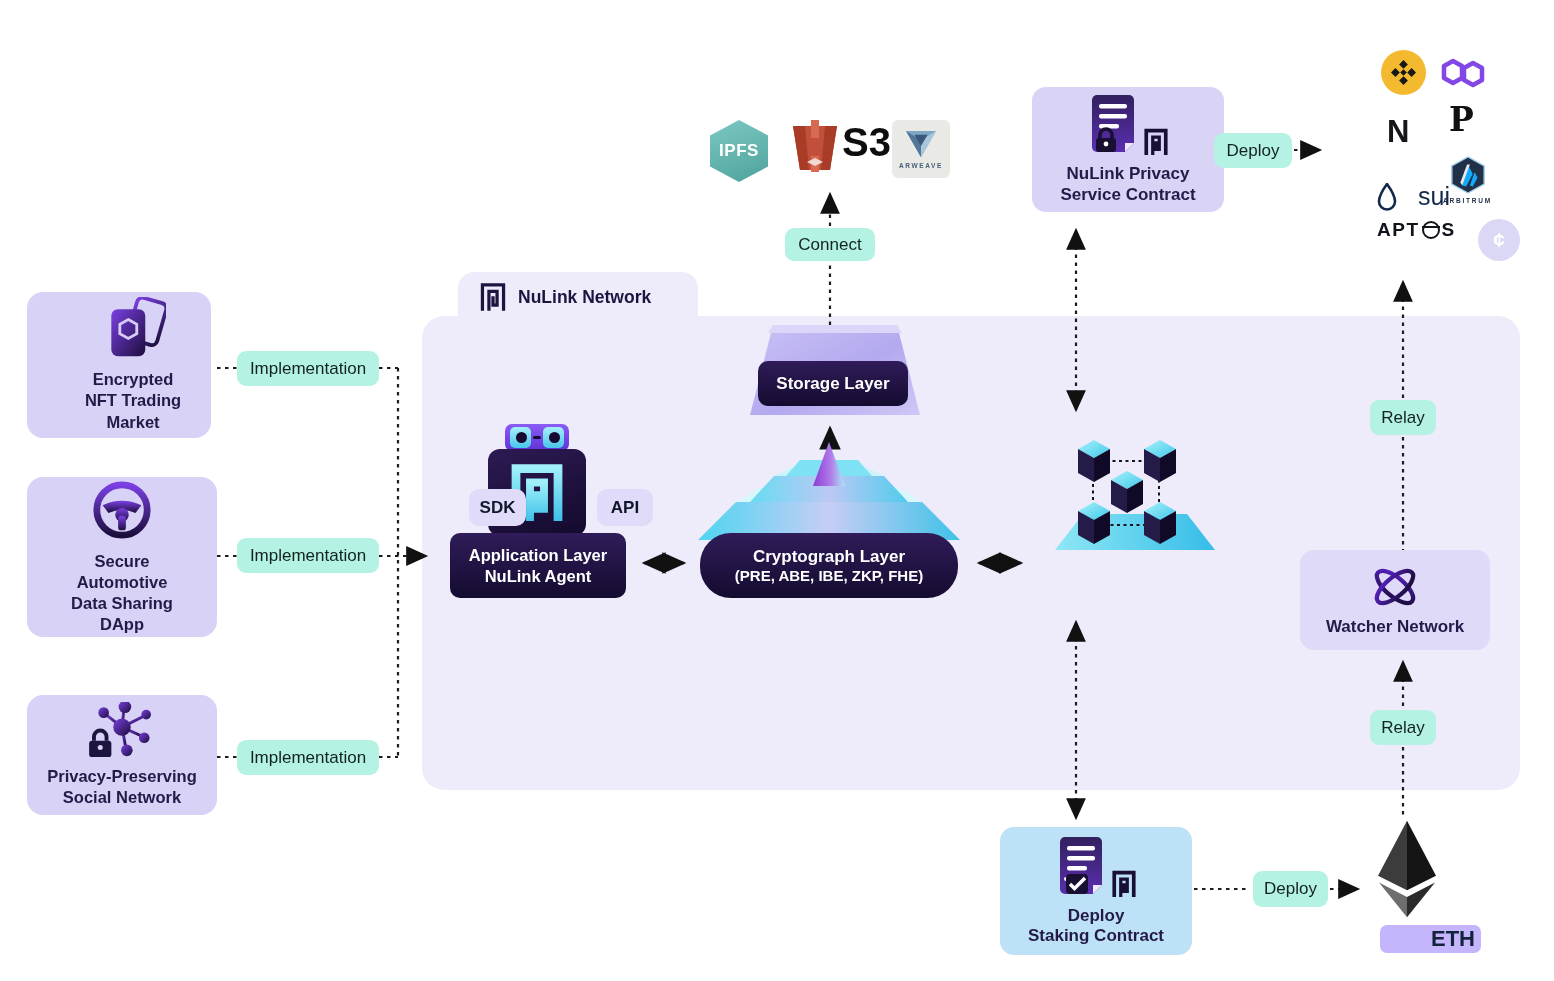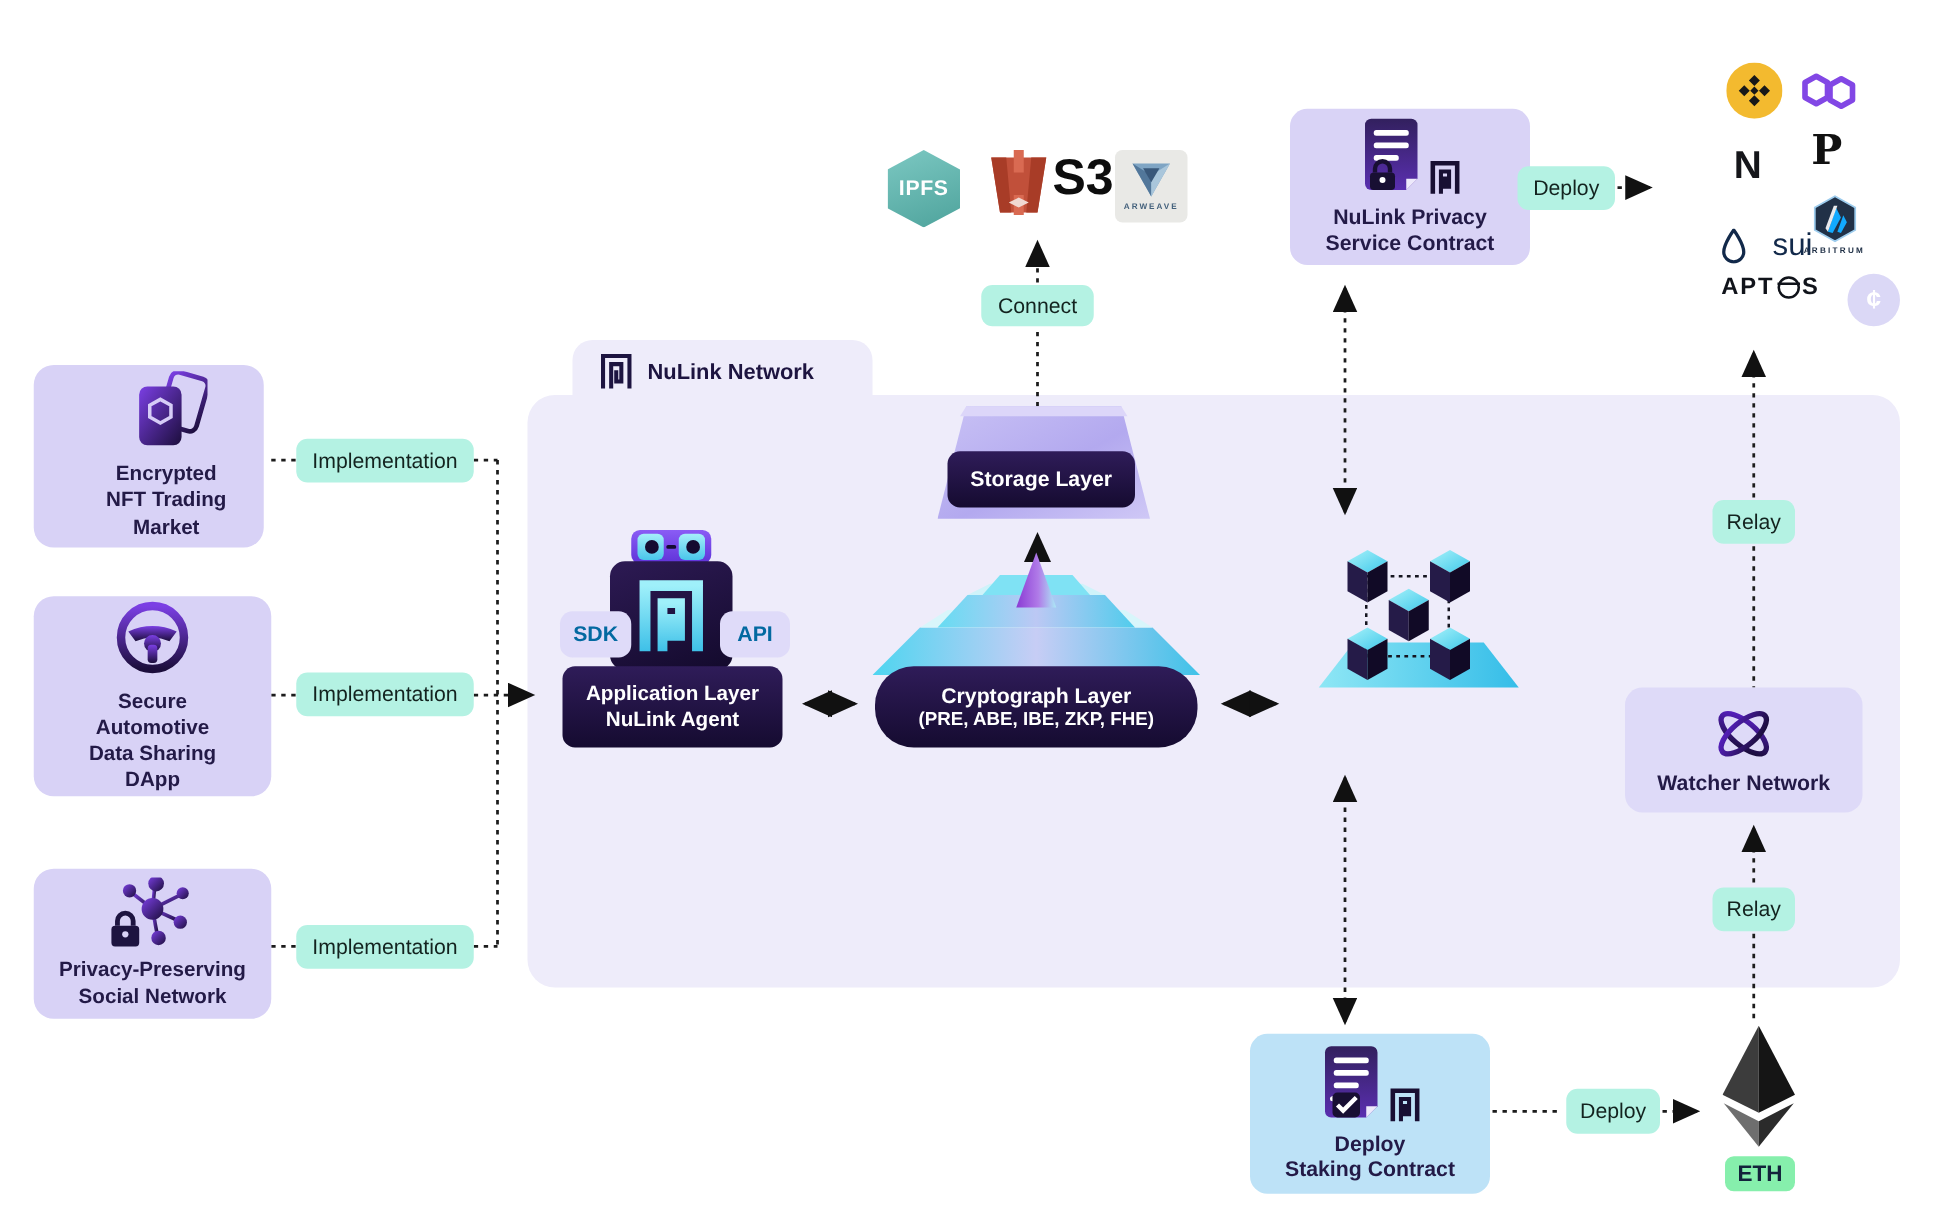--- a/index.html
+++ b/index.html
@@ -5,38 +5,38 @@
   html,body{margin:0;padding:0;background:#ffffff;}
   body{font-family:"Liberation Sans",sans-serif;}
   #canvas{position:relative;width:1554px;height:981px;background:#ffffff;overflow:hidden;}
   .abs{position:absolute;}
   .node{background:#D8D2F6;border-radius:16px;display:flex;flex-direction:column;align-items:center;justify-content:center;gap:10px;}
   .node-title{font-weight:700;color:#231A47;font-size:16.5px;line-height:1.28;text-align:center;}
   .pill{background:#B4F2E3;border-radius:9px;display:flex;align-items:center;justify-content:center;
         font-size:17px;color:#13231F;font-weight:500;}
   .dark-label{background:linear-gradient(180deg,#2F1C59 0%,#150B30 100%);border-radius:10px;color:#ffffff;
         display:flex;flex-direction:column;align-items:center;justify-content:center;font-weight:700;line-height:1.25;}
-  .side-pill{background:#DFDBF9;border-radius:10px;font-weight:700;color:#0369a1;display:flex;
-        align-items:center;justify-content:center;font-size:17px;}
+  .side-pill{background:#DFDBF9;border-radius:10px;font-weight:700;color:#0f172a;display:flex;
+        align-items:center;justify-content:center;font-size:17px;margin-left:21px;}
   .container{background:#EEECFA;border-radius:22px;}
   .tab{background:#EEECFA;border-radius:16px 16px 0 0;display:flex;align-items:center;gap:12px;padding-left:22px;}
   .tab-title{font-weight:700;font-size:17.5px;color:#1D1440;}
   .contract{border-radius:14px;display:flex;flex-direction:column;align-items:center;justify-content:center;gap:8px;}
   .contract .node-title{font-size:17px;line-height:1.2;}
   .icon-row{display:flex;align-items:flex-end;gap:5px;}
   .hex{width:58px;height:62px;background:linear-gradient(160deg,#7CC8C2 0%,#4EA39C 100%);
        clip-path:polygon(50% 0,100% 25%,100% 75%,50% 100%,0 75%,0 25%);
        display:flex;align-items:center;justify-content:center;}
   .hex span{color:#fff;font-weight:700;font-size:17px;letter-spacing:.5px;}
   .s3-text{font-size:40px;font-weight:700;color:#0d0d0d;}
   .arweave{width:58px;height:58px;background:#E9E9E6;border-radius:6px;display:flex;flex-direction:column;
        align-items:center;justify-content:center;gap:3px;}
   .arweave span{font-size:6.5px;letter-spacing:1.6px;color:#44617C;font-weight:700;}
-  .eth-label{background:#86efac;border-radius:7px;display:flex;align-items:center;justify-content:center;
-       font-weight:600;font-size:18px;color:#13233B;}
+  .eth-label{background:#c4b5fd;border-radius:7px;display:flex;align-items:center;justify-content:center;
+       font-weight:600;font-size:22px;color:#13233B;padding-left:45px;}
   .sui-wrap{display:flex;align-items:center;gap:21px;margin-top:12px;}
   .sui-wrap span{font-size:25px;color:#12294A;font-weight:500;}
   .arb-wrap{display:flex;flex-direction:column;align-items:center;gap:3px;}
   .arb-wrap span{font-size:6.5px;letter-spacing:1.8px;color:#213147;font-weight:700;}
   .aptos{display:flex;align-items:center;gap:1px;font-weight:600;font-size:19px;letter-spacing:1.5px;color:#10131A;}
   .aptos-o{display:inline-block;width:14px;height:14px;border:2.6px solid #10131A;border-radius:50%;position:relative;margin:0 1px;}
   .aptos-o::after{content:"";position:absolute;left:-2px;right:-2px;top:3px;height:2.4px;background:#10131A;}
   .coin{width:42px;height:42px;border-radius:50%;background:#DBD8F6;display:flex;align-items:center;justify-content:center;
         color:#ffffff;font-weight:700;font-size:21px;}
   .pdot{position:relative;font-weight:800;font-size:33px;color:#111;font-family:"DejaVu Serif",serif;}

